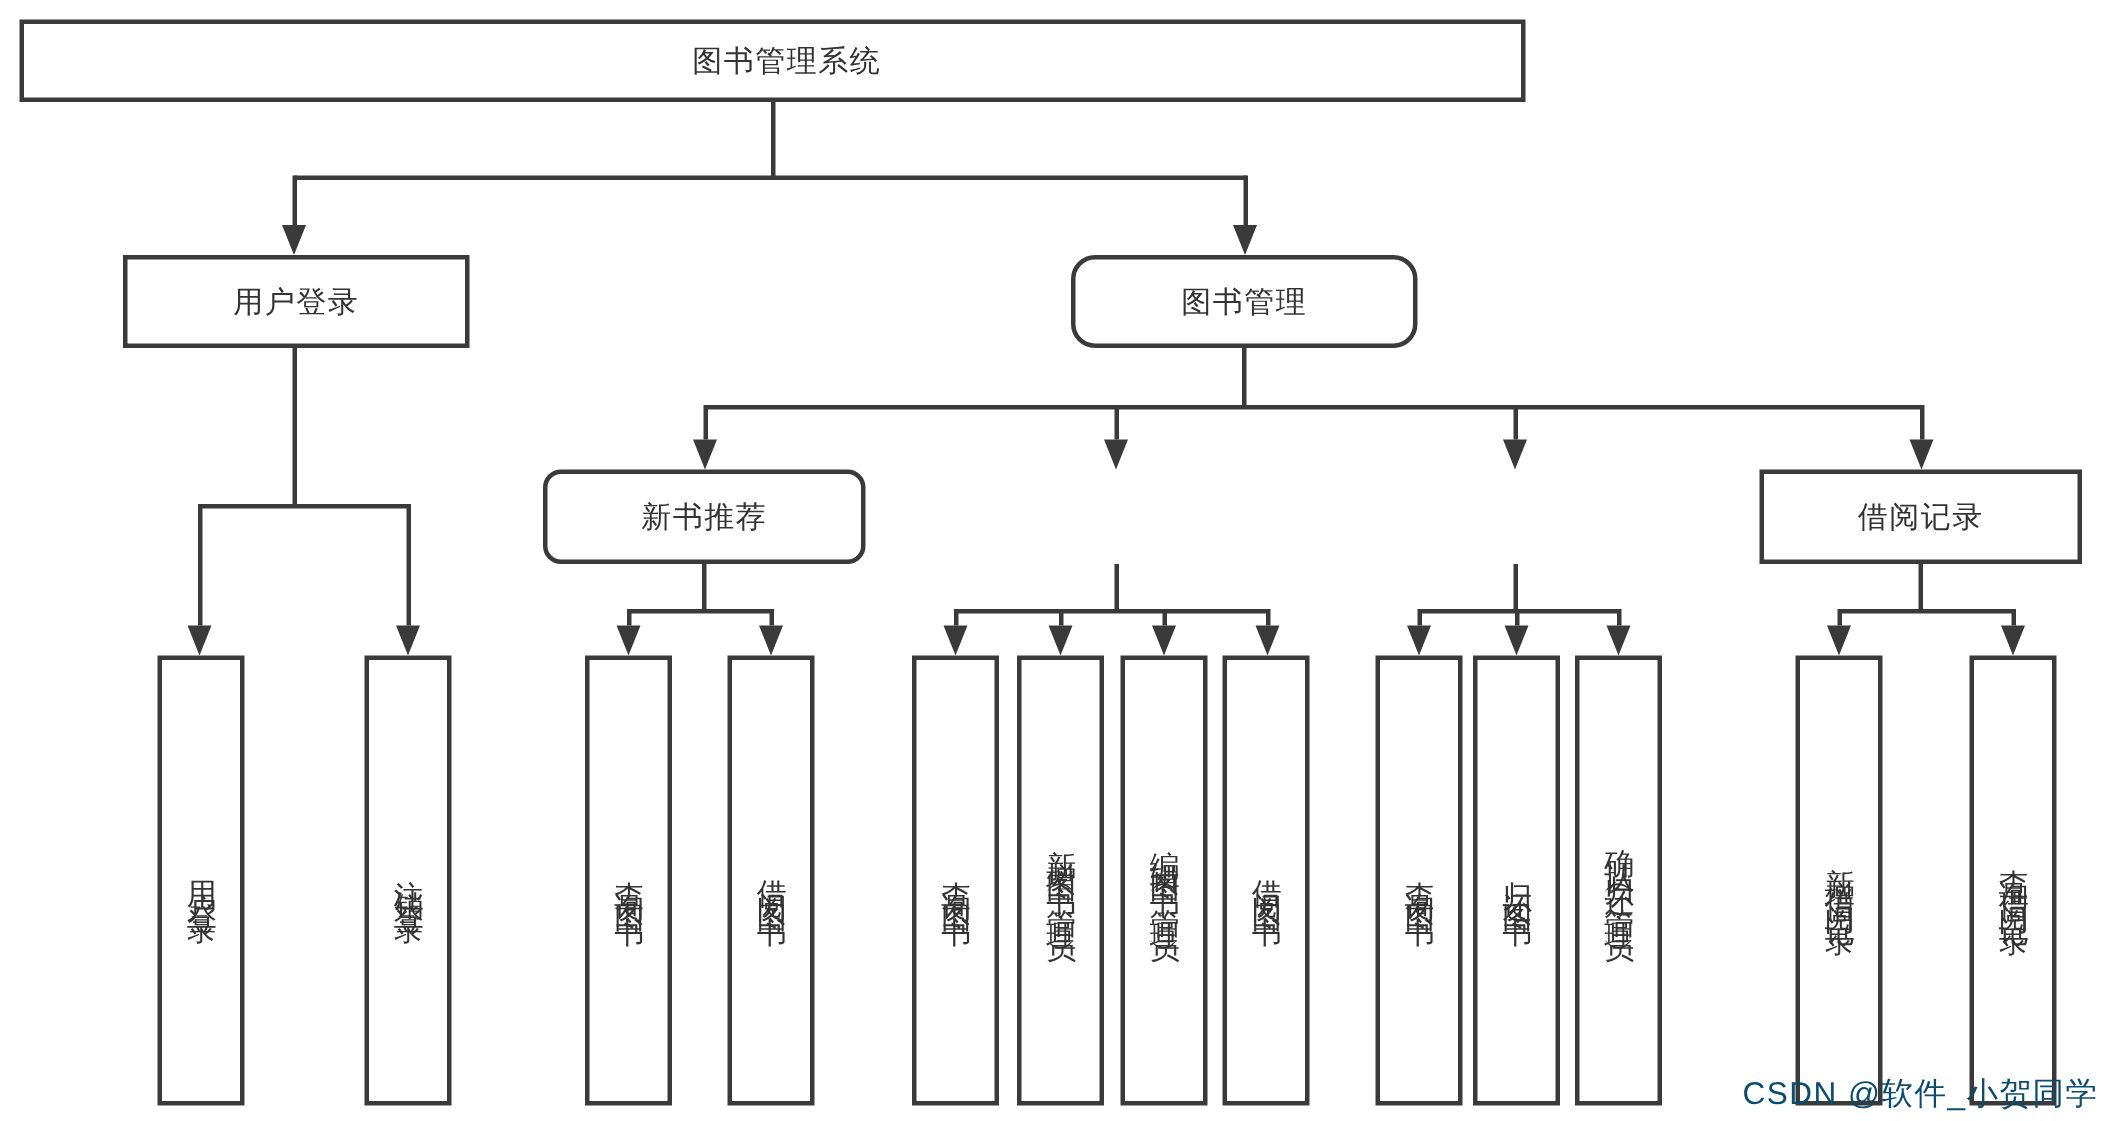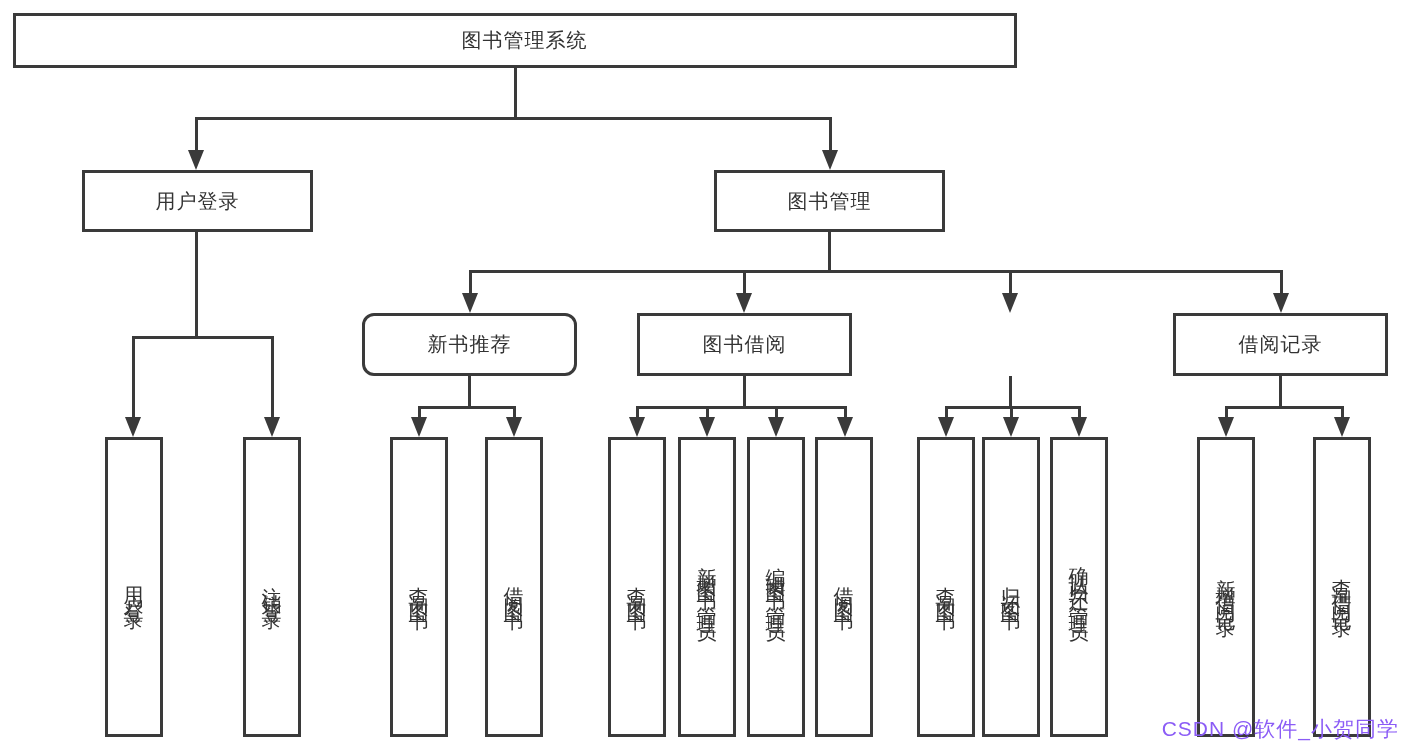--- a/index.html
+++ b/index.html
@@ -47,21 +47,21 @@
   .arrow .head{
     width:0;height:0;flex:0 0 auto;
     border-left:8px solid transparent;
     border-right:8px solid transparent;
     border-top:20px solid #3a3a3a;
   }
   .watermark{
     position:absolute;
     right:6px;bottom:4px;
     font-size:21px;
-    color:#8b5cf6;
+    color:#0c4a6e;
     z-index:5;
     letter-spacing:1px;
     white-space:nowrap;
   }
 </style>
 </head>
 <body>
 
 <div id="canvas">
 
@@ -76,21 +76,21 @@
       <i class="head"></i>
     </div>
   <div class="arrow" style="left:822px;top:117px;height:53px;">
       <i class="stem"></i>
       <i class="head"></i>
     </div>
 
   <div class="node" style="left:82px;top:170px;width:231px;height:62px;">
     <span>用户登录</span>
   </div>
-  <div class="node" style="left:714px;top:170px;width:231px;height:62px;">
+  <div class="node" style="left:714px;top:170px;width:231px;height:62px;border-radius:16px;">
     <span>图书管理</span>
   </div>
 
   <div class="vline" style="left:195px;top:232px;height:105px;"></div>
   <div class="hline" style="left:133px;top:336px;width:141px;"></div>
   <div class="arrow" style="left:125px;top:336px;height:101px;">
       <i class="stem"></i>
       <i class="head"></i>
     </div>
   <div class="arrow" style="left:264px;top:336px;height:101px;">
@@ -113,23 +113,20 @@
       <i class="head"></i>
     </div>
   <div class="arrow" style="left:1273px;top:270px;height:43px;">
       <i class="stem"></i>
       <i class="head"></i>
     </div>
 
   <div class="node" style="left:362px;top:313px;width:215px;height:63px;border-radius:12px;">
     <span>新书推荐</span>
   </div>
-  <div class="node" style="left:637px;top:313px;width:215px;height:63px;">
-    <span>图书借阅</span>
-  </div>
   <div class="node" style="left:1173px;top:313px;width:215px;height:63px;">
     <span>借阅记录</span>
   </div>
 
   <div class="vline" style="left:468px;top:376px;height:31px;"></div>
   <div class="hline" style="left:419px;top:406px;width:96px;"></div>
   <div class="arrow" style="left:411px;top:406px;height:31px;">
       <i class="stem"></i>
       <i class="head"></i>
     </div>

